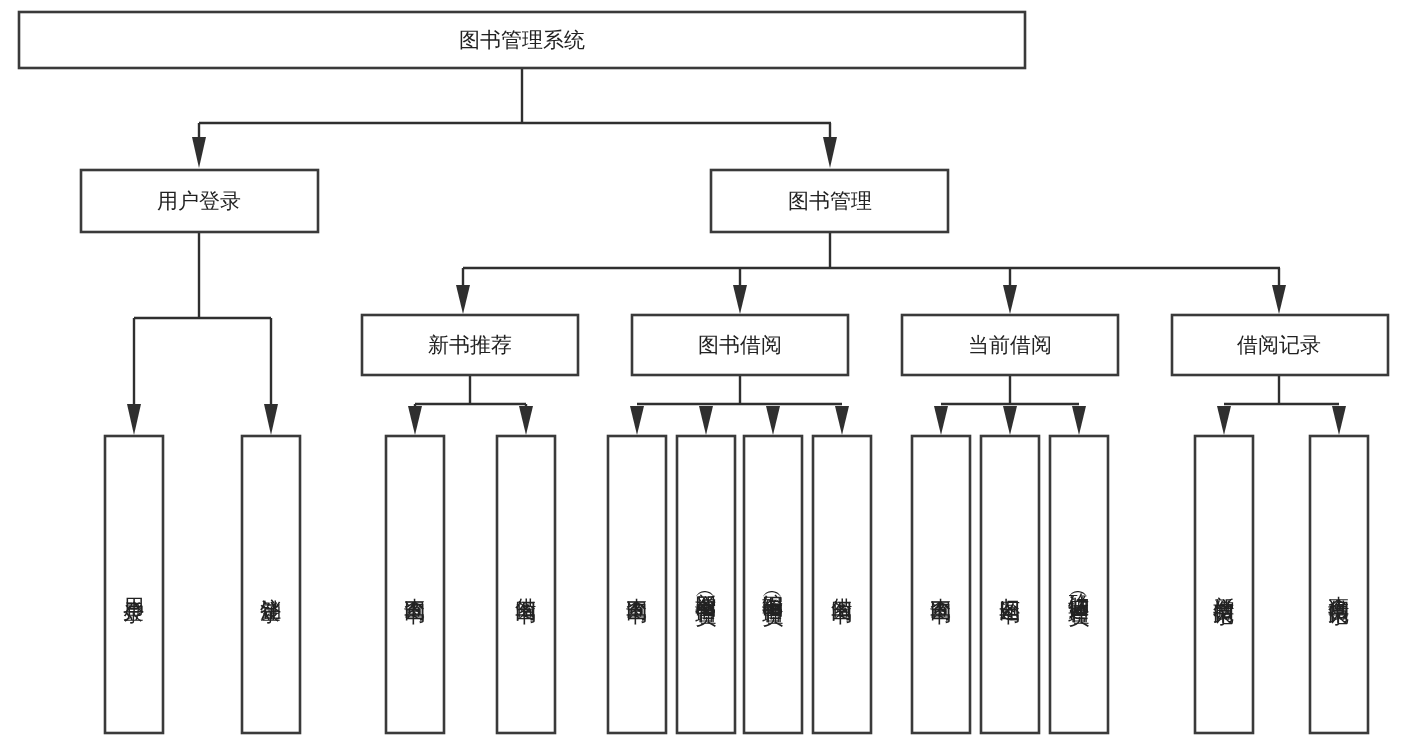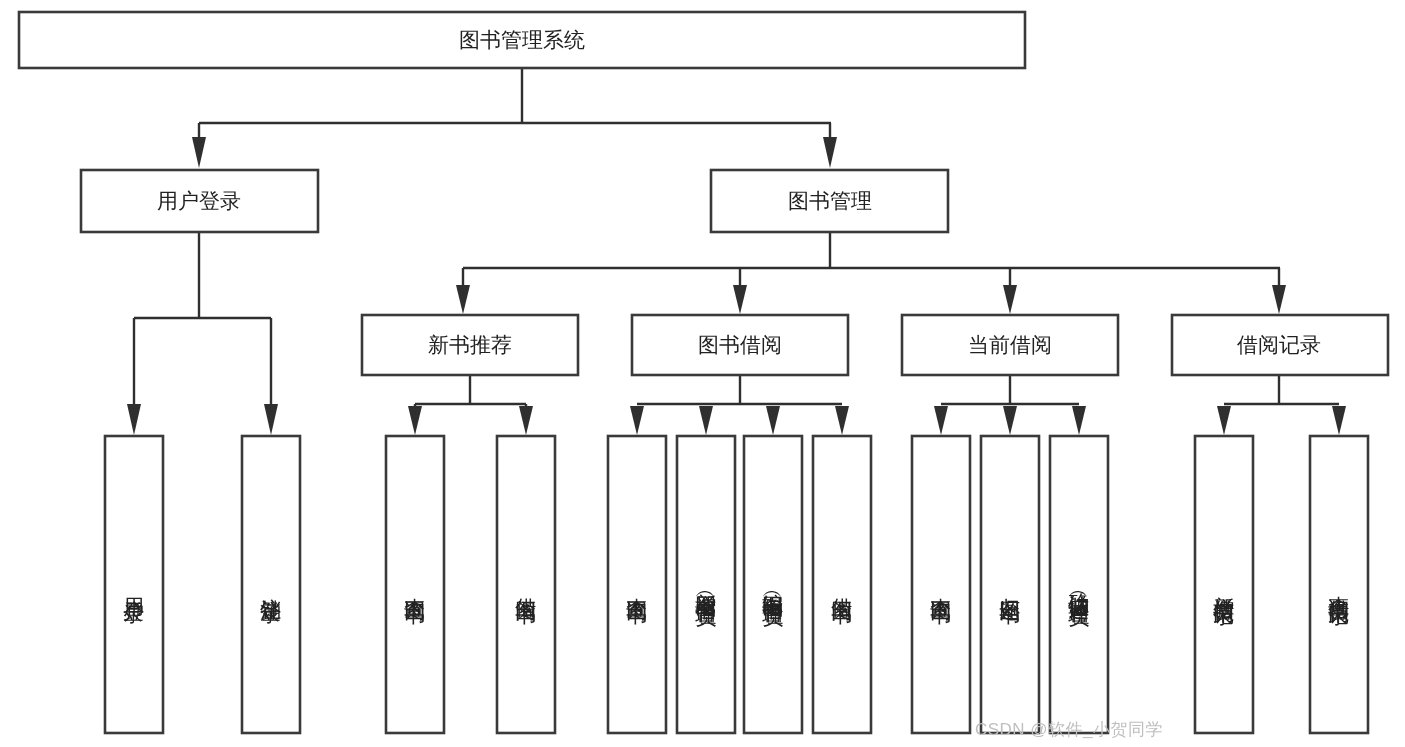--- a/index.html
+++ b/index.html
@@ -198,14 +198,13 @@
   <div class="leaf-label-wrap" style="left:744px; top:436px; width:58px; height:297px;">编辑图书（管理员）</div>
   <div class="leaf-label-wrap" style="left:813px; top:436px; width:58px; height:297px;">借阅图书</div>
 
   <div class="leaf-label-wrap" style="left:912px; top:436px; width:58px; height:297px;">查询图书</div>
   <div class="leaf-label-wrap" style="left:981px; top:436px; width:58px; height:297px;">归还图书</div>
   <div class="leaf-label-wrap" style="left:1050px; top:436px; width:58px; height:297px;">确认归还（管理员）</div>
 
   <div class="leaf-label-wrap" style="left:1195px; top:436px; width:58px; height:297px;">新增借阅记录</div>
   <div class="leaf-label-wrap" style="left:1310px; top:436px; width:58px; height:297px;">查询借阅记录</div>
 
-  <div class="watermark">CSDN @软件_小贺同学</div>
 </div>
 
 </body></html>

